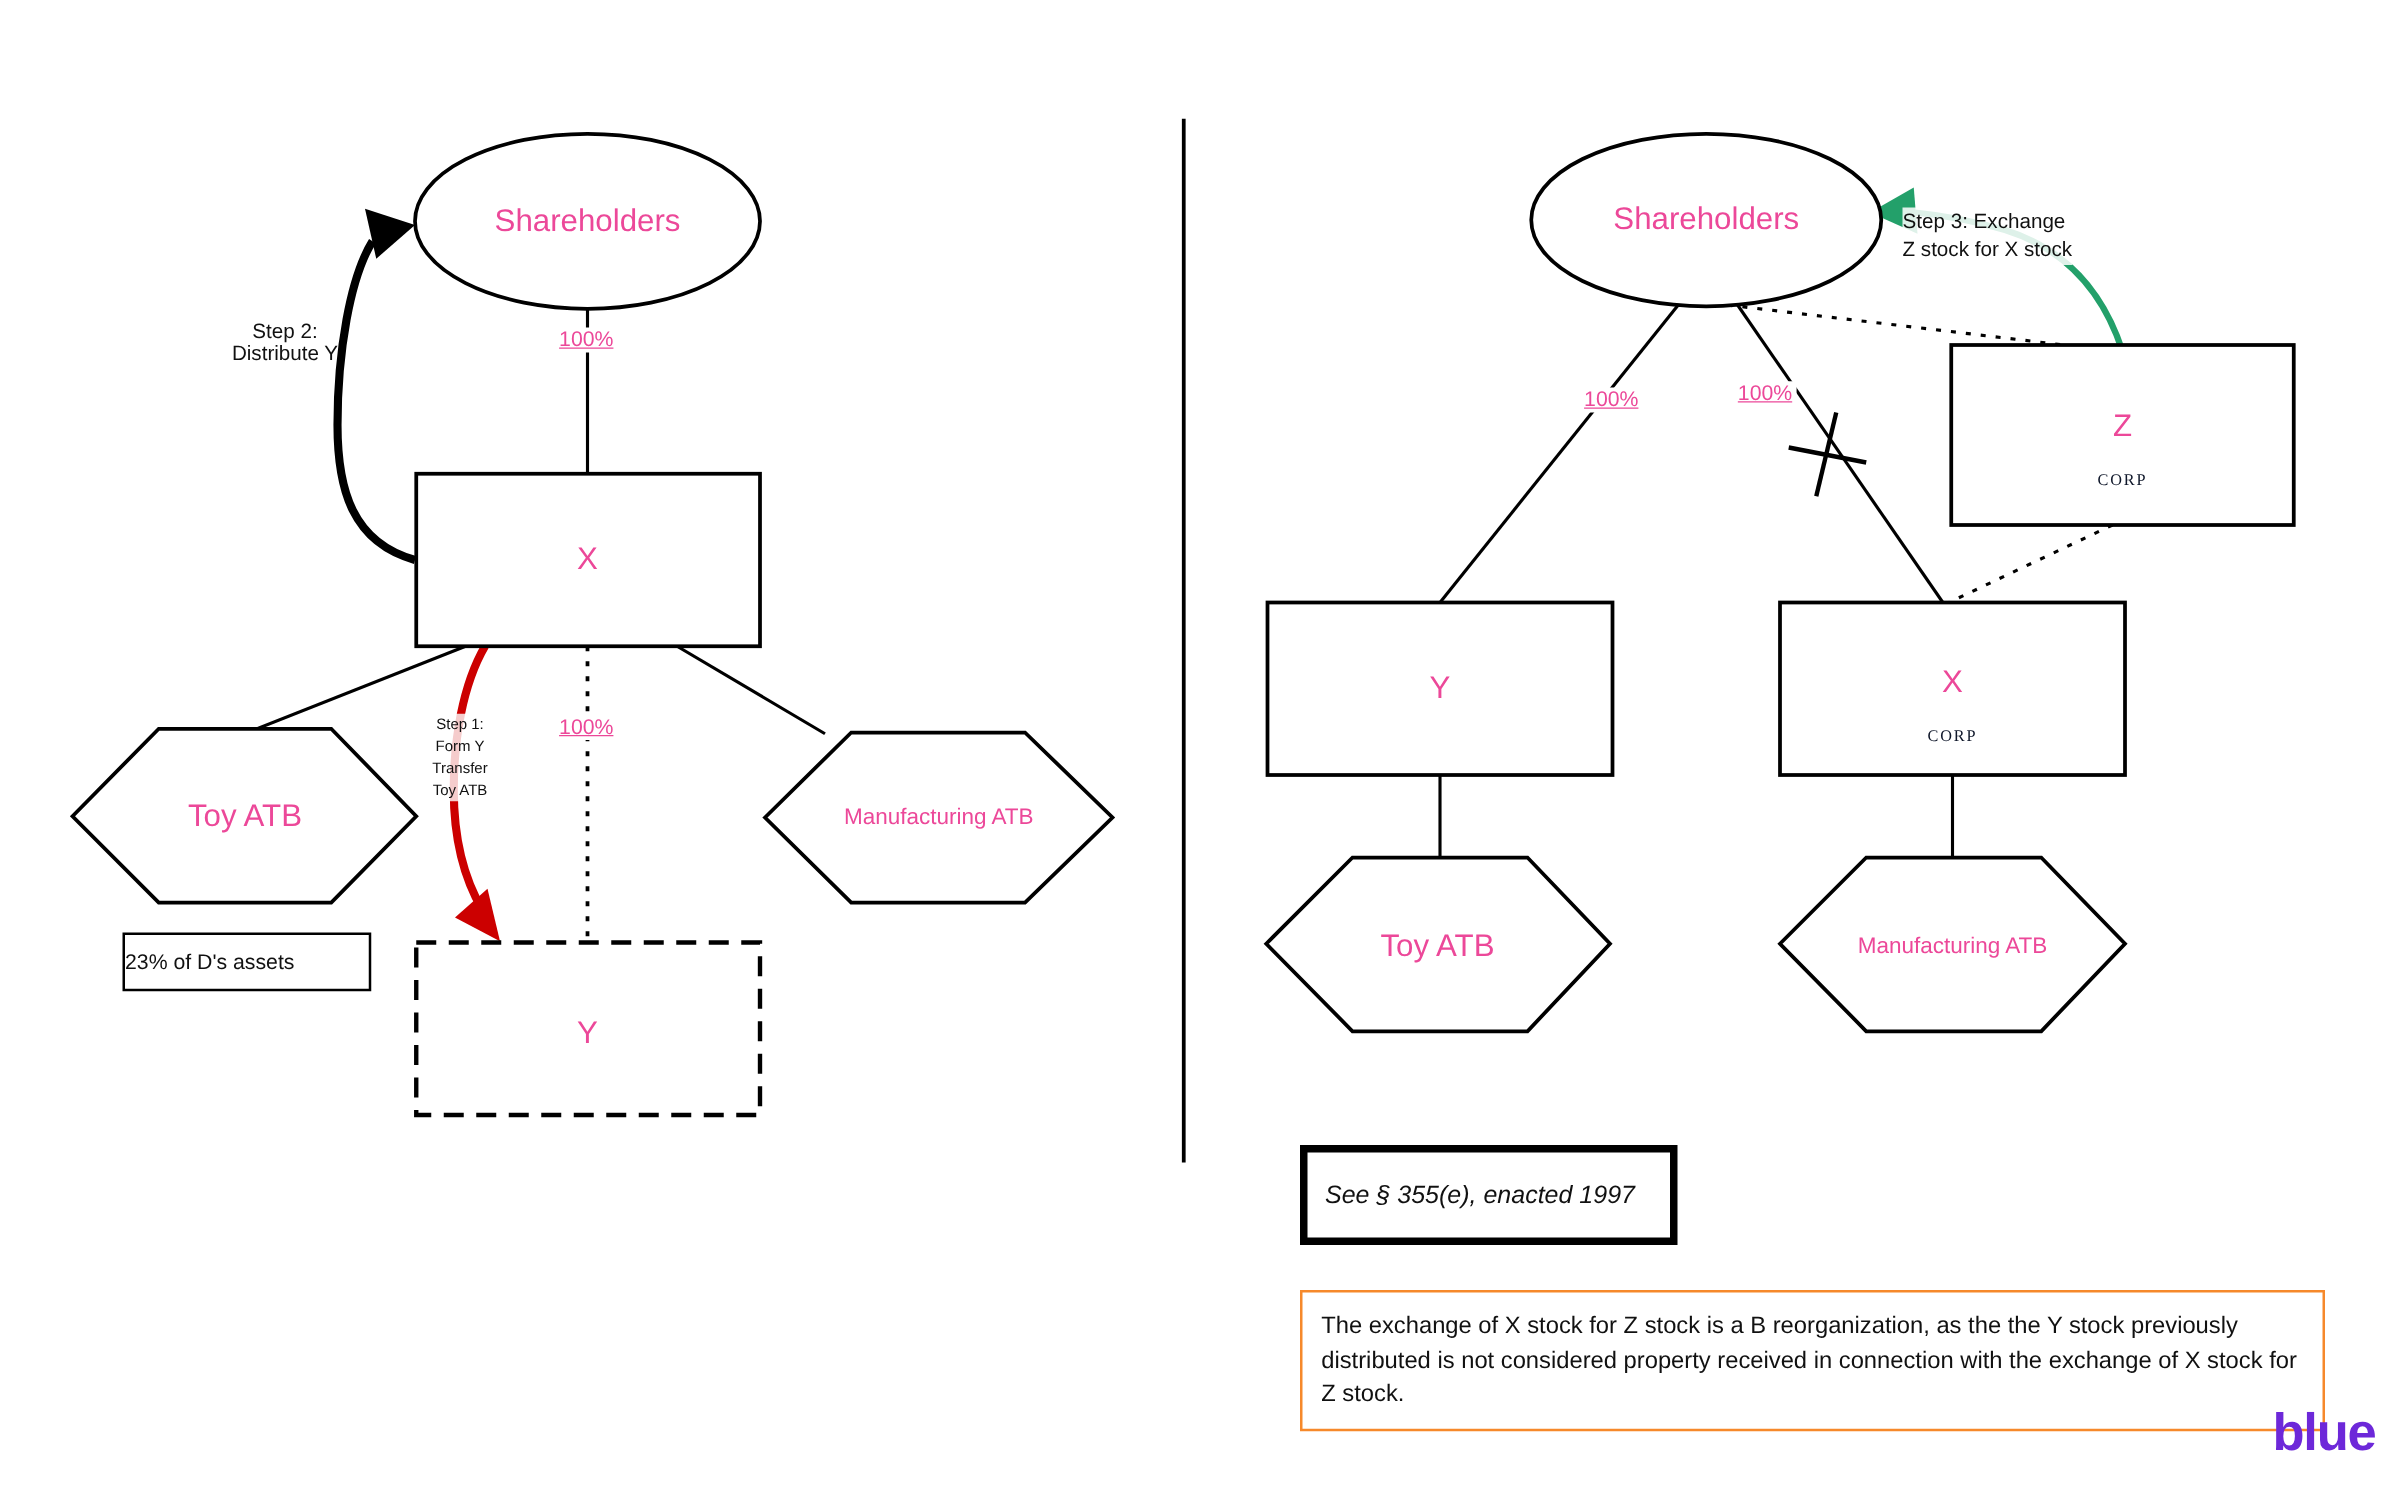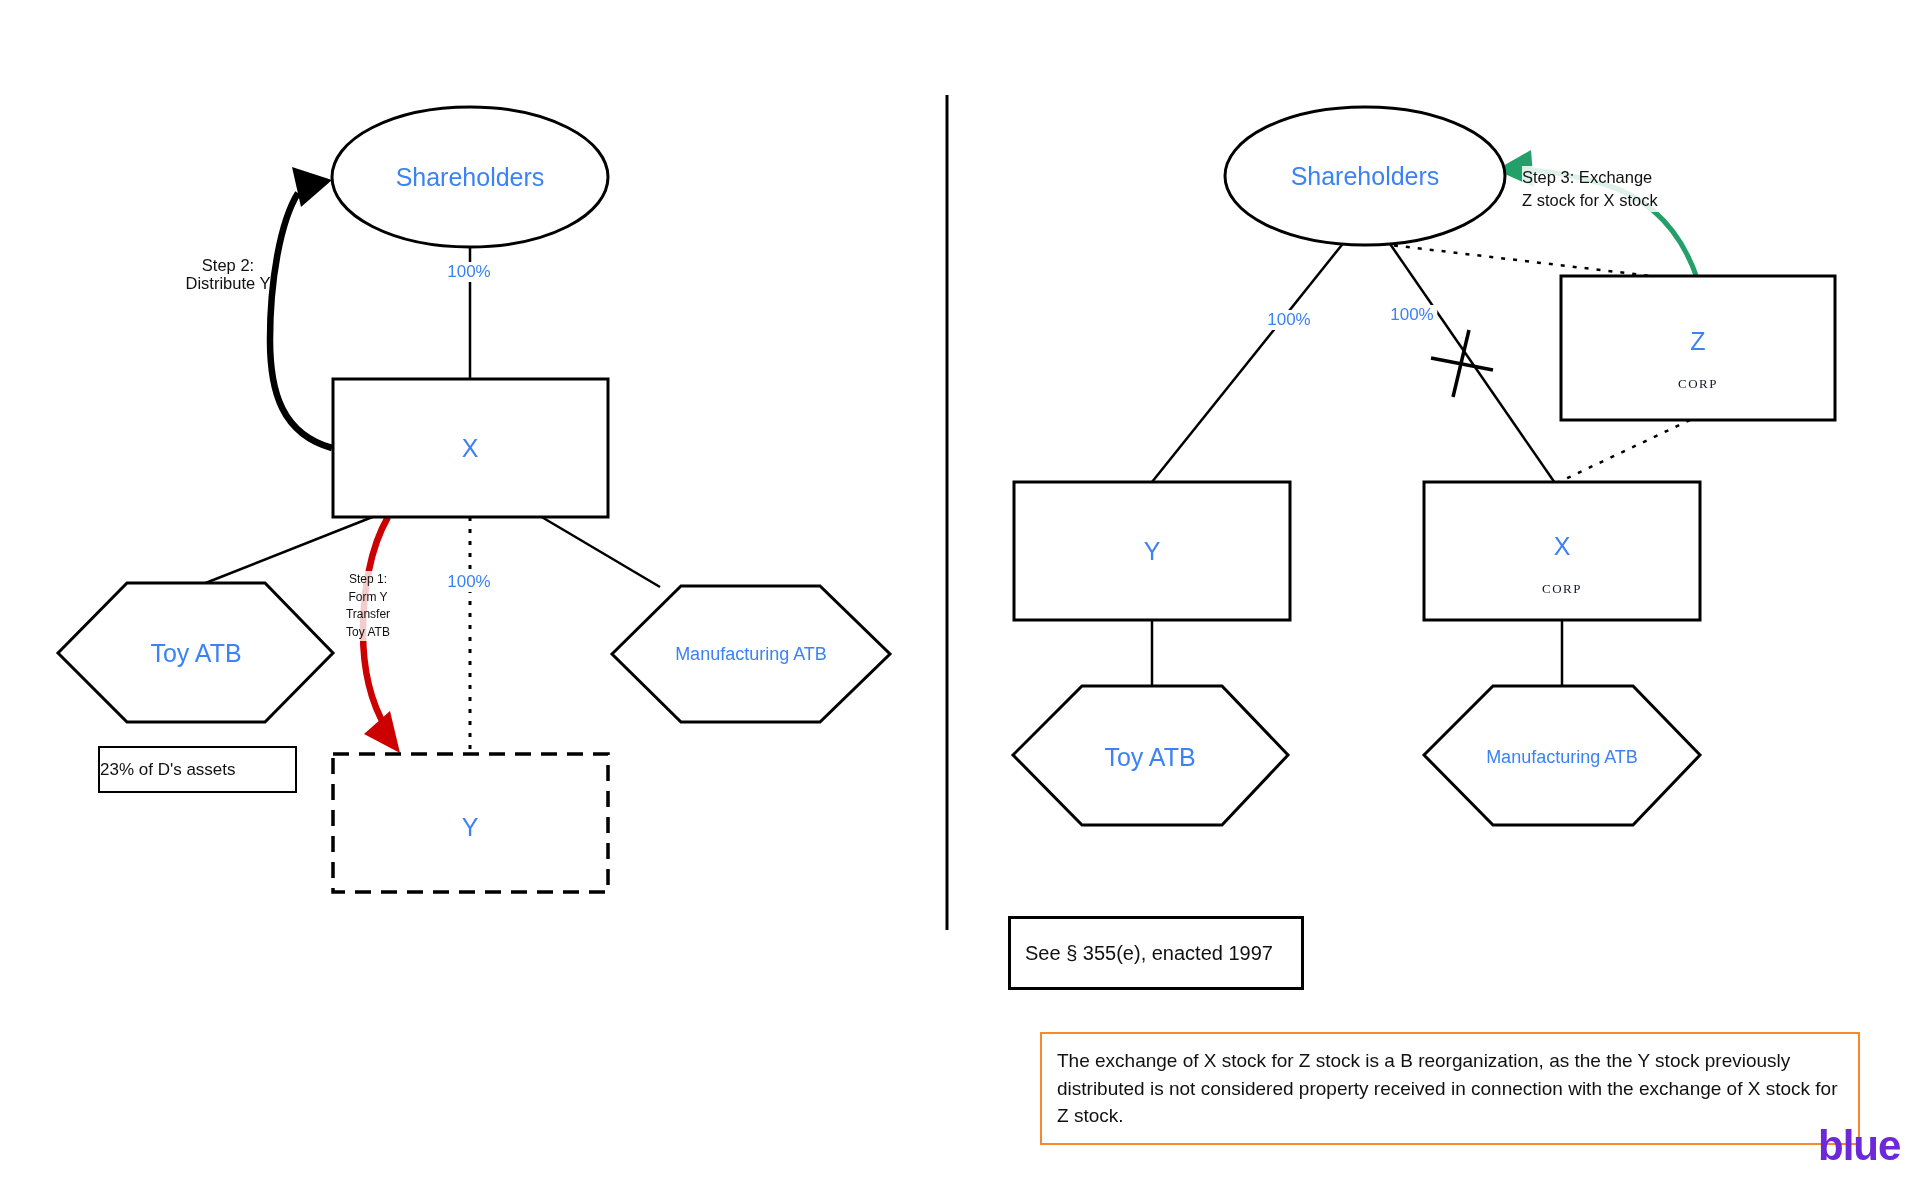--- a/index.html
+++ b/index.html
@@ -1,33 +1,33 @@
 <!DOCTYPE html>
 <html><head>
 <meta charset="utf-8">
 <style>
   html,body{margin:0;padding:0;background:#ffffff;}
   body{width:1905px;height:1204px;position:relative;overflow:hidden;
        font-family:"Liberation Sans", sans-serif;color:#111;}
   #stage{position:absolute;left:0;top:0;width:1905px;height:1204px;}
   svg#diagram{position:absolute;left:0;top:0;}
   .lbl{position:absolute;transform:translate(-50%,-50%);text-align:center;
-       white-space:nowrap;color:#3b82f6;}
+       white-space:nowrap;color:#ec4899;}
   .node-label{font-size:25px;}
-  .pct{font-size:17px;background:#ffffff;padding:0 4px;}
+  .pct{font-size:17px;background:#ffffff;padding:0 4px;text-decoration:underline;}
   .small-node{font-size:18px;}
   .corp{font-size:13px;letter-spacing:1.5px;color:#0f172a;font-family:Liberation Serif, serif;}
   #title{position:absolute;left:24px;top:30px;font-size:28px;font-weight:700;
          color:#202328;white-space:nowrap;}
   #assets-box{position:absolute;left:98px;top:746px;width:195px;height:43px;
           border:2.5px solid #000;display:flex;align-items:center;justify-content:flex-start;
           font-size:17px;background:#fff;}
-  #see-box{position:absolute;left:1008px;top:916px;width:276px;height:68px;
-          border:3px solid #000000;display:flex;align-items:center;
-          padding-left:14px;font-size:20px;background:#fff;}
+  #see-box{position:absolute;left:1040px;top:916px;width:276px;height:68px;
+          border:6px solid #000000;display:flex;align-items:center;
+          padding-left:14px;font-size:20px;background:#fff;font-style:italic;}
   #conclusion-box{position:absolute;left:1040px;top:1032px;width:786px;
           border:2px solid #f6892b;padding:13px 15px;font-size:19px;
           line-height:27.5px;background:#fff;}
   #step3-label{position:absolute;left:1522px;top:166px;text-align:left;
           font-size:16.5px;line-height:23px;background:rgba(255,255,255,.85);}
   #step2-label{position:absolute;left:228px;top:256px;transform:translateX(-50%);
           text-align:center;font-size:16.5px;line-height:18px;}
   #step1-label{position:absolute;left:368px;top:571px;transform:translateX(-50%);
           text-align:center;font-size:12px;line-height:17.5px;
           background:rgba(255,255,255,.8);}

